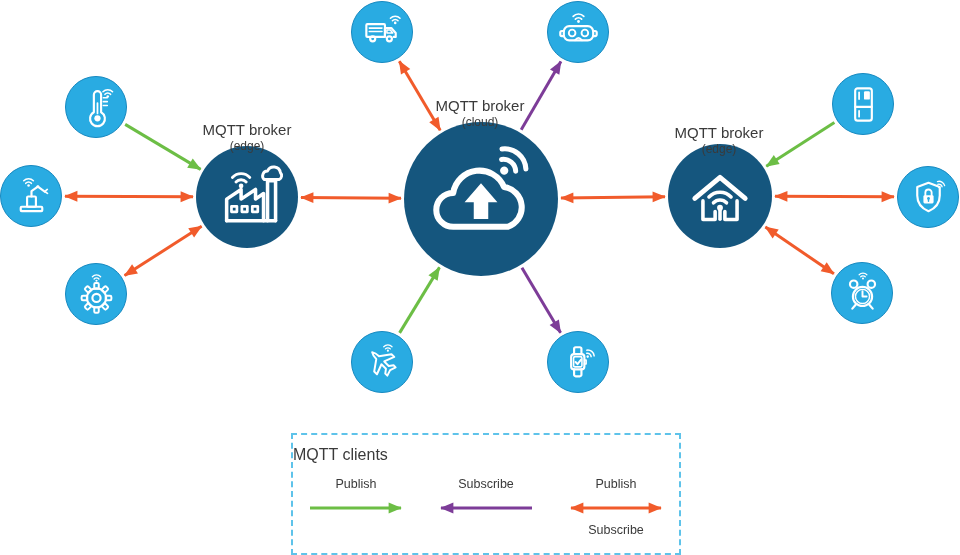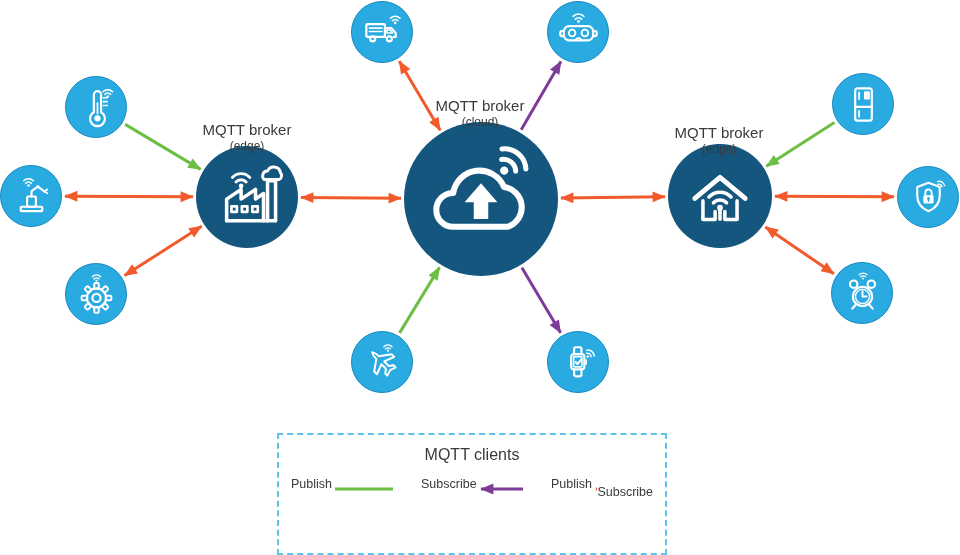--- a/index.html
+++ b/index.html
@@ -3,24 +3,24 @@
 <meta charset="utf-8">
 <style>
   html,body{margin:0;padding:0;background:#fff;}
   body{font-family:"Liberation Sans",sans-serif;color:#3a3a3a;}
   #stage{position:relative;width:960px;height:555px;background:#fff;overflow:hidden;}
   #edges{position:absolute;left:0;top:0;}
   .node{position:absolute;border-radius:50%;display:flex;align-items:center;justify-content:center;box-sizing:border-box;}
   .broker-label{position:absolute;text-align:center;margin-top:25px;}
   .bl-title{font-size:15px;line-height:18px;color:#3a3a3a;}
   .bl-sub{font-size:12px;line-height:15px;color:#3a3a3a;}
-  .legend{position:absolute;left:277px;top:433px;width:390px;height:122px;border:2px dashed #5ec3ea;box-sizing:border-box;text-align:center;}
+  .legend{position:absolute;left:291px;top:433px;width:390px;height:122px;border:2px dashed #5ec3ea;box-sizing:border-box;}
   .legend-title{font-size:16px;margin-top:11px;color:#3a3a3a;}
   .legend-row{display:flex;justify-content:center;gap:28px;margin-top:13px;}
-  .legend-entry{width:102px;display:flex;align-items:center;}
+  .legend-entry{width:102px;display:flex;flex-direction:column;align-items:center;}
   .legend-entry .lg-label{font-size:12.5px;line-height:15px;margin-bottom:8px;color:#3a3a3a;}
   .legend-entry .lg-label2{font-size:12.5px;line-height:15px;margin-top:7px;color:#3a3a3a;}
   .legend-arrow{display:block;}
 </style>
 </head>
 <body>
 
 <div id="stage">
   <svg id="edges" width="960" height="555" viewBox="0 0 960 555">
     <defs>

